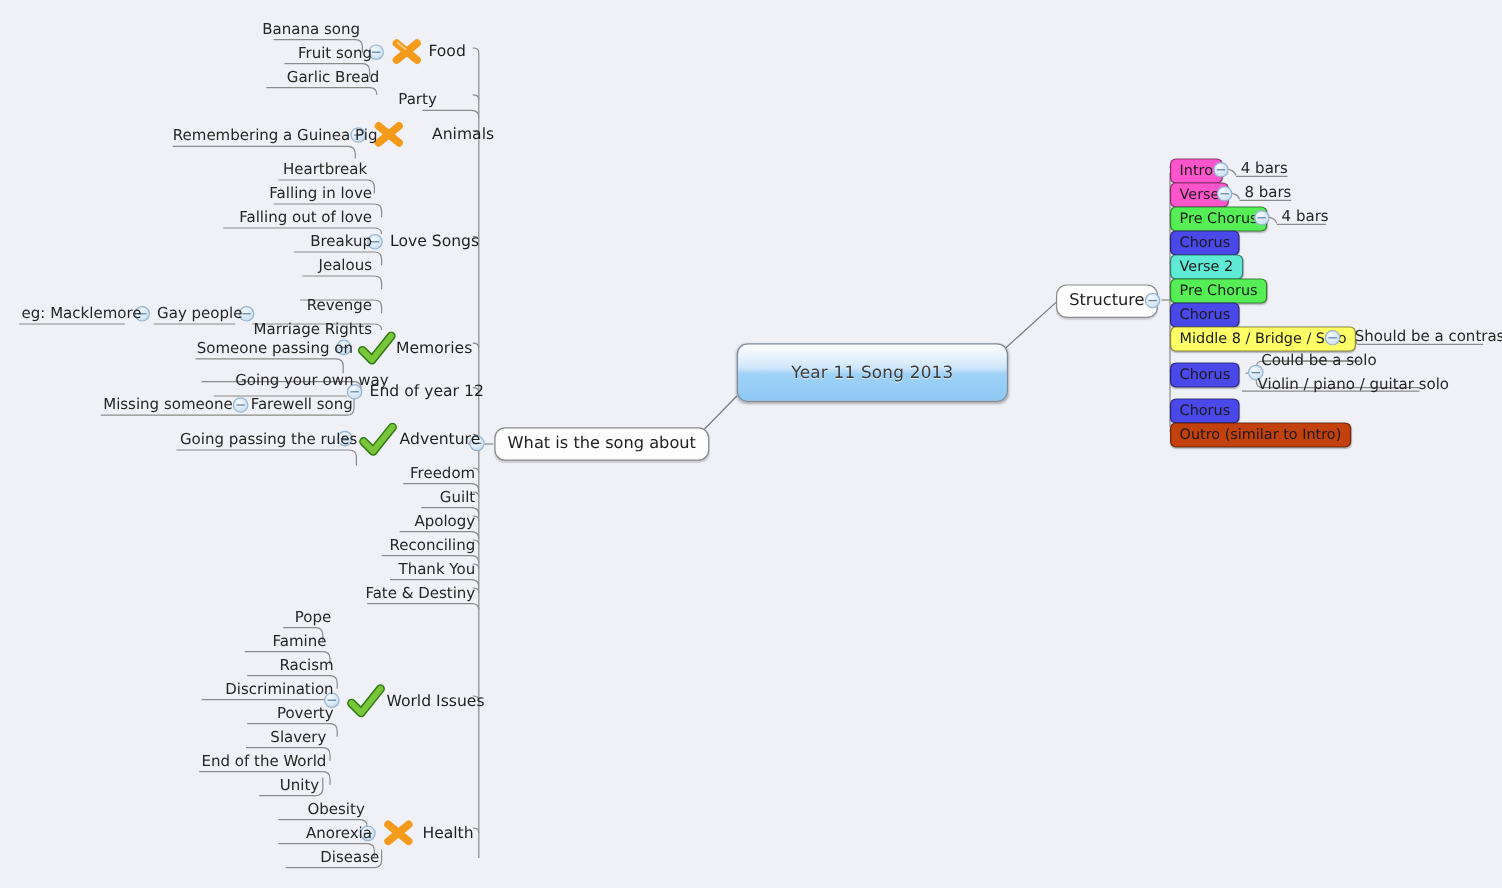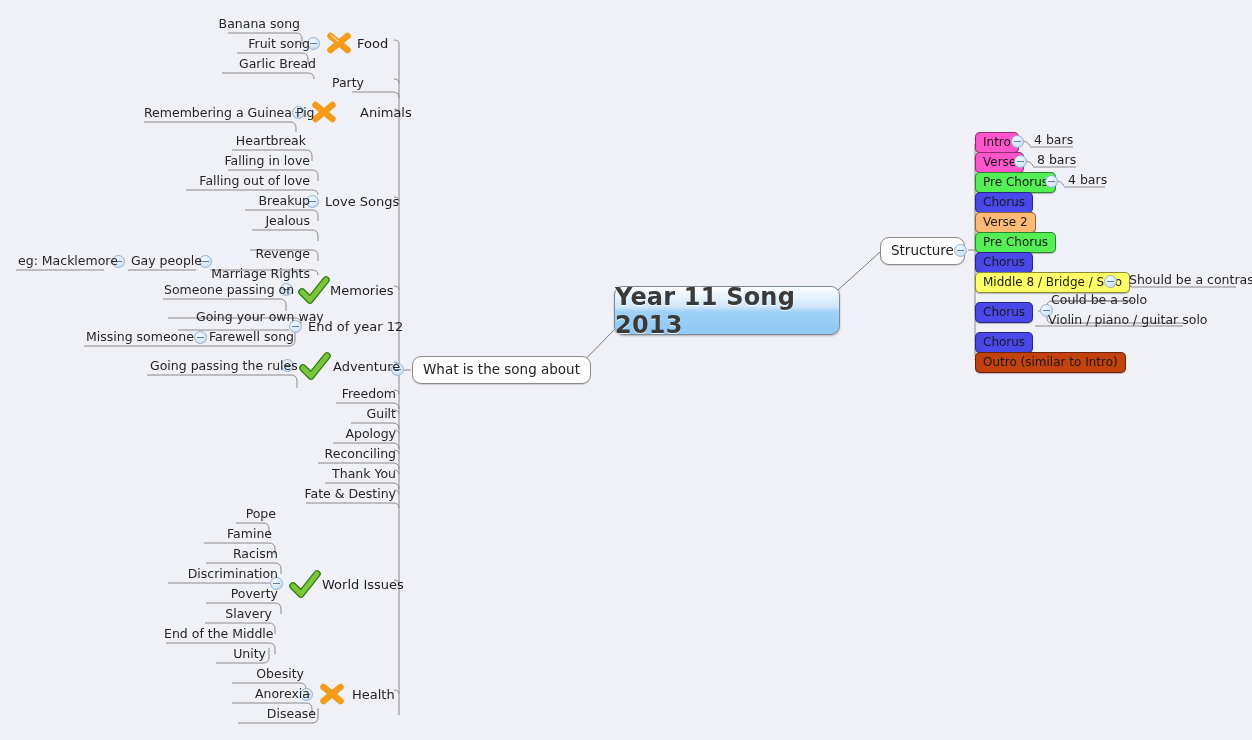--- a/index.html
+++ b/index.html
@@ -39,21 +39,21 @@
     position:absolute;
     left:614px;top:286px;
     width:224px;height:47px;
     border:1px solid #7d8a99;
     border-radius:9px;
     background:linear-gradient(to bottom,#ffffff 0%,#cfe6fa 42%,#9ed1f7 53%,#8fc9f5 100%);
     box-shadow:0 1px 2px rgba(0,0,0,.28);
     display:flex;align-items:center;justify-content:center;
   }
   .root span{
-    font-size:24px;font-weight:bold;color:#3a3a3a;
+    font-size:14px;font-weight:normal;color:#3a3a3a;
     text-shadow:0 1px 0 rgba(255,255,255,.75);
     letter-spacing:.2px;
   }
 
   
   .pill{
     position:absolute;
     border:1px solid #8b8b8b;
     border-radius:9px;
     background:#fdfdfd;
@@ -238,21 +238,21 @@
   <div class="chip" style="left:975px;top:172px;background:#55ee55;">
     <span>Pre Chorus</span>
   </div>
   <div class="toggle" style="left:1045px;top:175px;"></div>
   <div class="node leaf ltr" style="left:1064px;top:172px;">4 bars</div>
 
   <div class="chip" style="left:975px;top:192px;background:#4a48e8;">
     <span>Chorus</span>
   </div>
 
-  <div class="chip" style="left:975px;top:212px;background:#fdba74;">
+  <div class="chip" style="left:975px;top:212px;background:#5eead4;">
     <span>Verse 2</span>
   </div>
 
   <div class="chip" style="left:975px;top:232px;background:#55ee55;">
     <span>Pre Chorus</span>
   </div>
 
   <div class="chip" style="left:975px;top:252px;background:#4a48e8;">
     <span>Chorus</span>
   </div>
@@ -375,21 +375,21 @@
     </svg>
   </div>
   <div class="toggle" style="left:270px;top:577px;"></div>
 
   <div class="node leaf" style="left:206px;top:506px;width:66px;">Pope</div>
   <div class="node leaf" style="left:196px;top:526px;width:72px;">Famine</div>
   <div class="node leaf" style="left:198px;top:546px;width:76px;">Racism</div>
   <div class="node leaf" style="left:166px;top:566px;width:108px;">Discrimination</div>
   <div class="node leaf" style="left:198px;top:586px;width:76px;">Poverty</div>
   <div class="node leaf" style="left:196px;top:606px;width:72px;">Slavery</div>
-  <div class="node leaf" style="left:160px;top:626px;width:108px;">End of the Middle</div>
+  <div class="node leaf" style="left:160px;top:626px;width:108px;">End of the World</div>
   <div class="node leaf" style="left:200px;top:646px;width:62px;">Unity</div>
 
   <div class="node branch-title" style="left:352px;top:687px;">Health</div>
   <div class="ico" style="left:315px;top:679px;">
     <svg viewBox="0 0 34 30">
       <g stroke="#c05a00" stroke-width="3" stroke-linecap="round">
         <line x1="8" y1="7" x2="26" y2="23"></line>
           <line x1="26" y1="7" x2="8" y2="23"></line>
       </g>
       <g stroke="#f59b1c" stroke-width="6.5" stroke-linecap="round">

